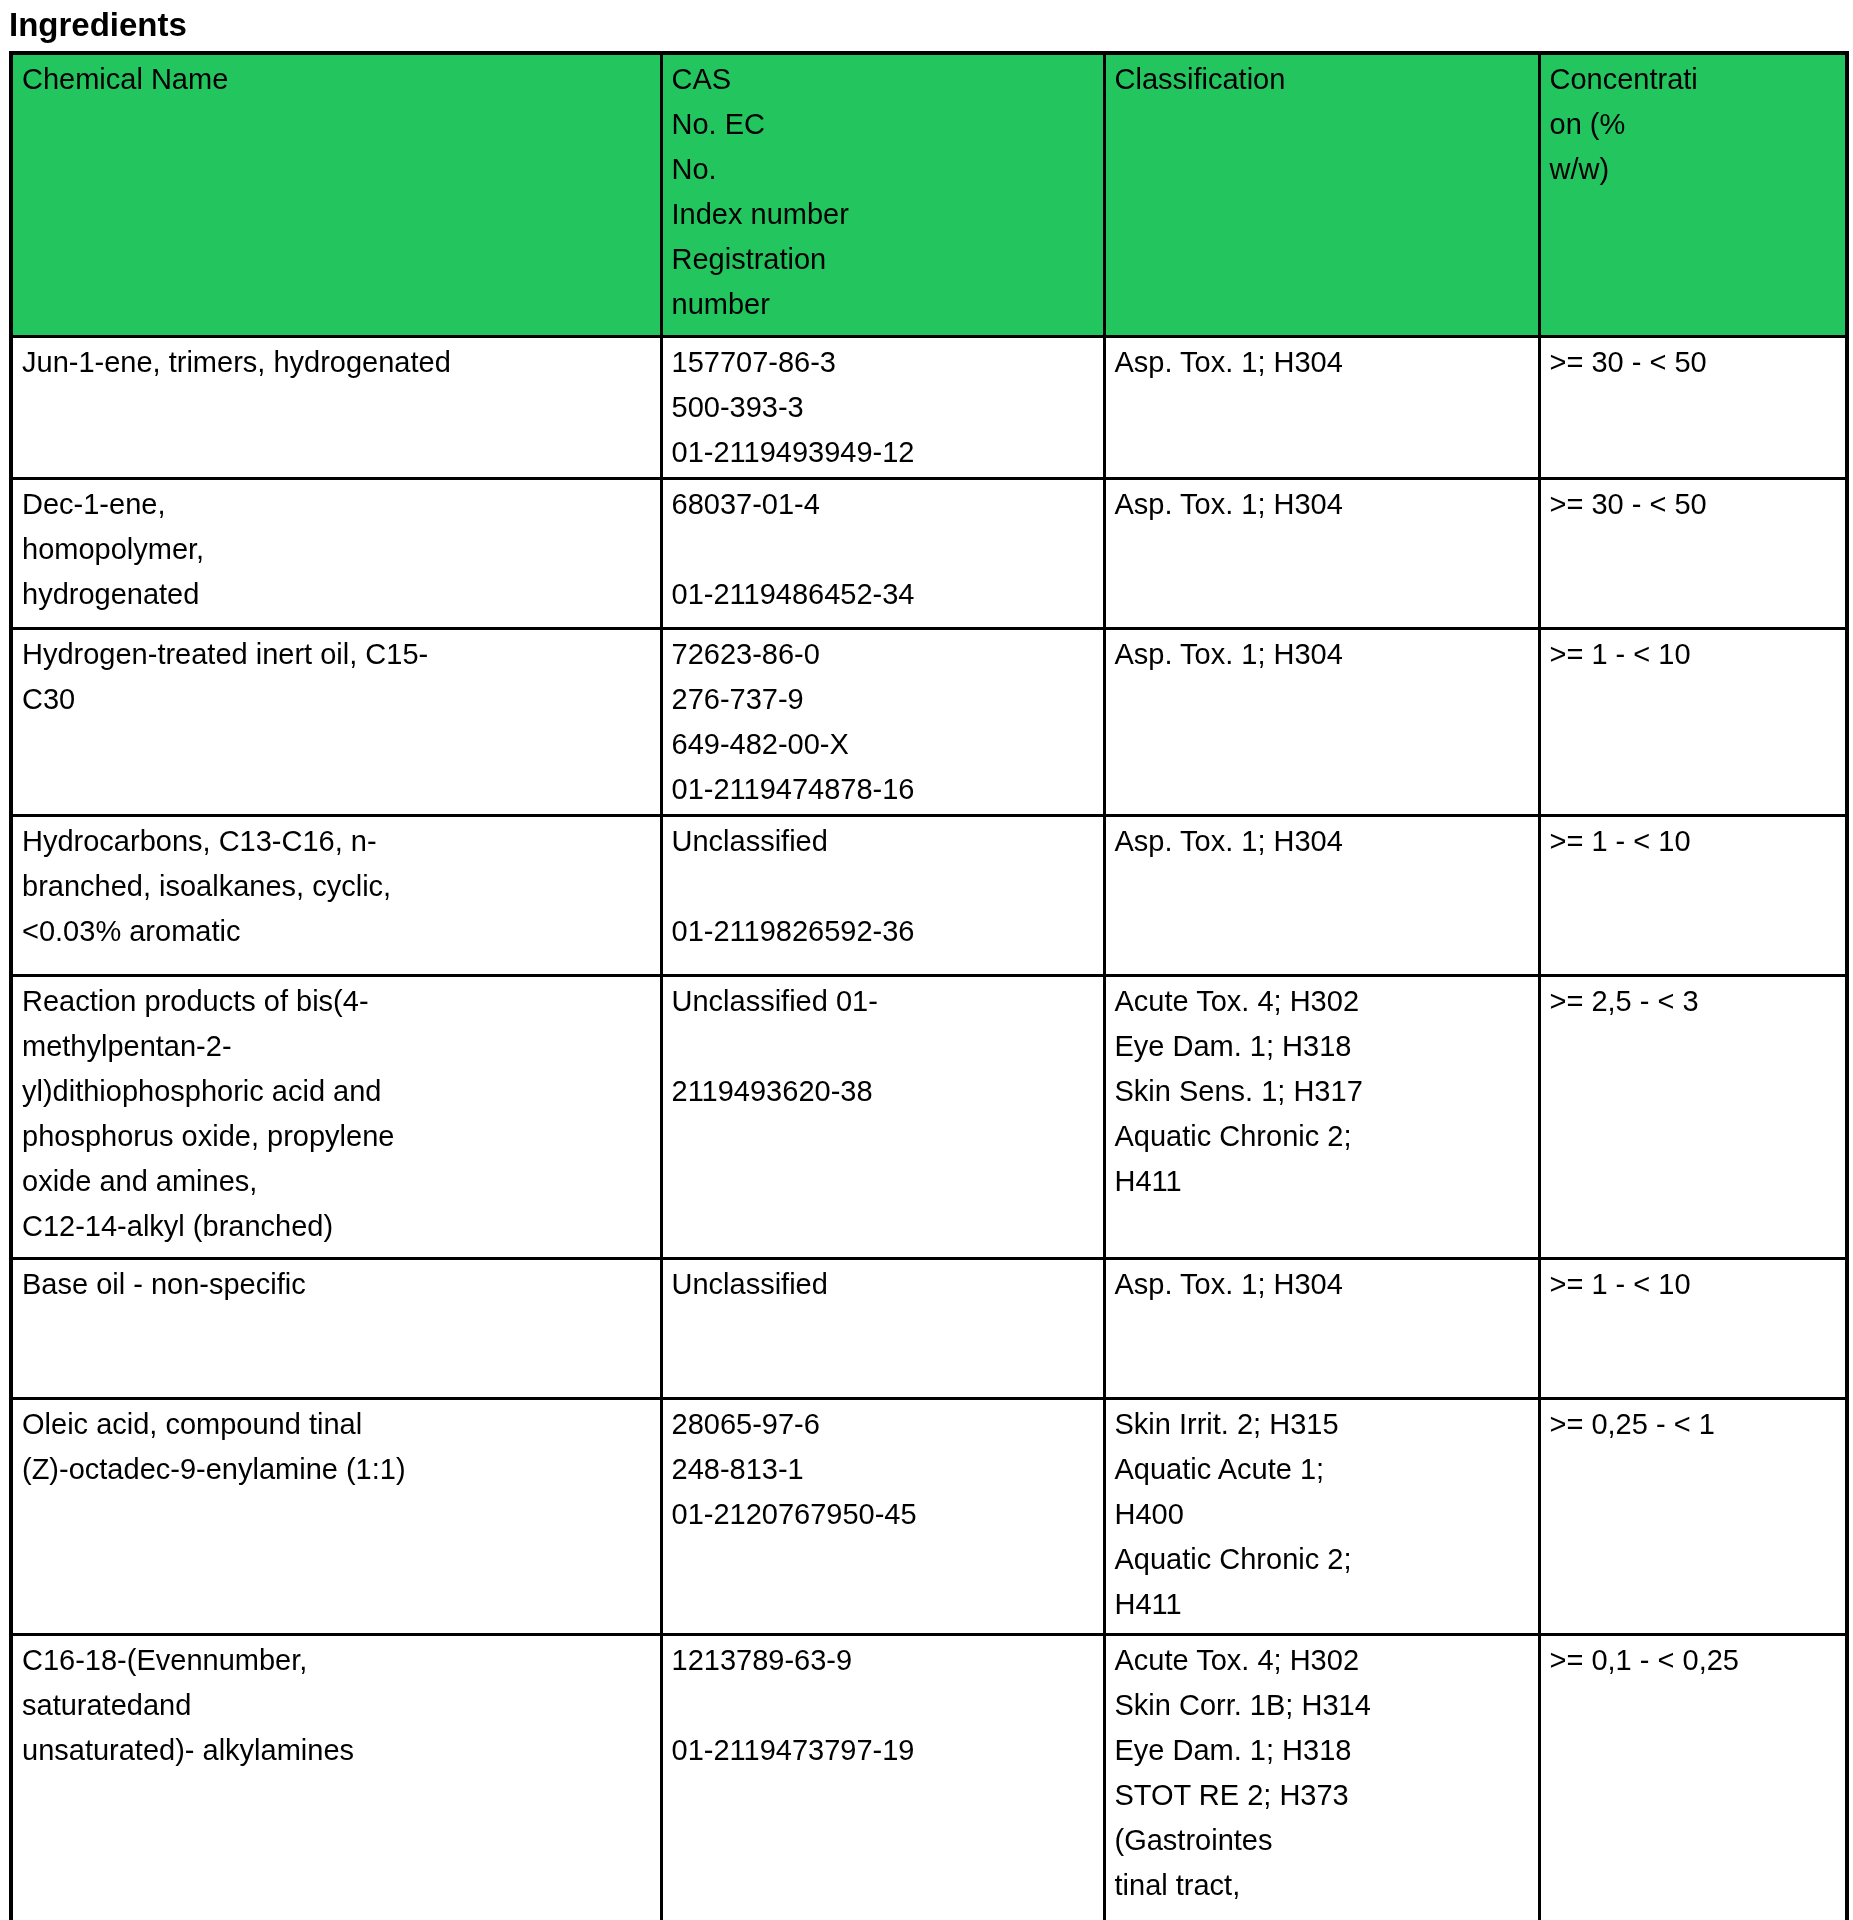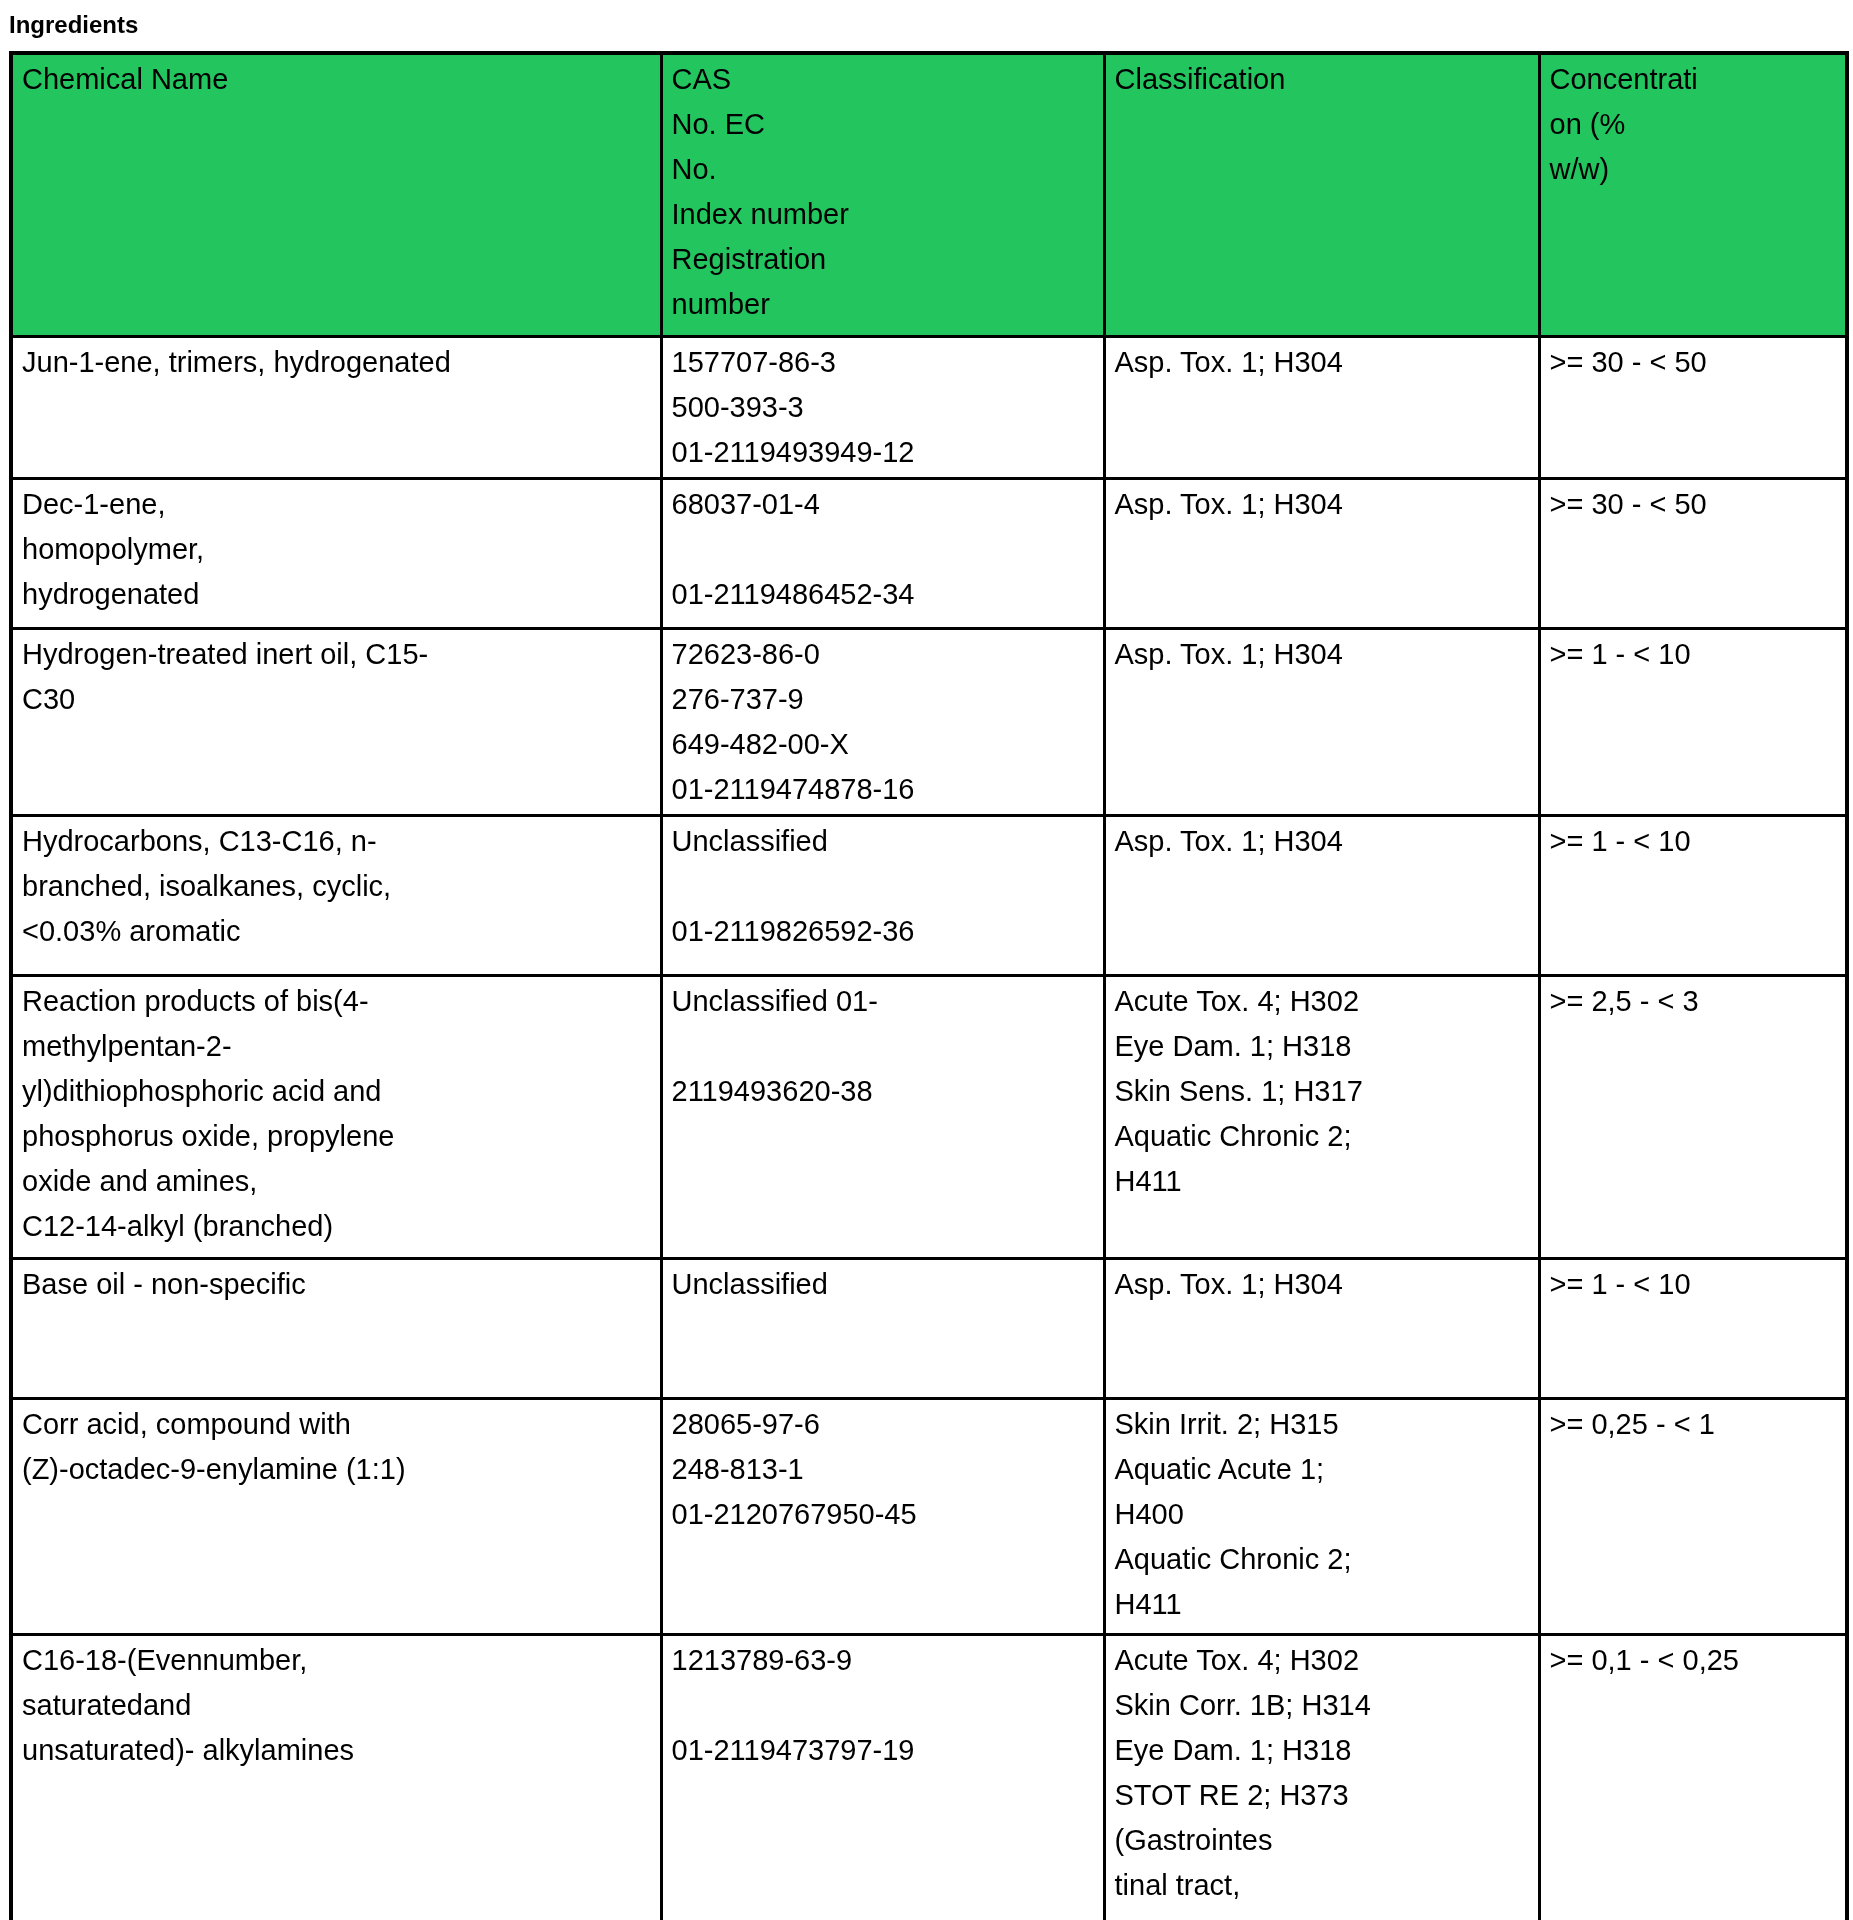--- a/index.html
+++ b/index.html
@@ -8,21 +8,21 @@
     background: #ffffff;
     color: #000000;
     font-family: "Liberation Sans", "DejaVu Sans", sans-serif;
   }
   .page {
     width: 1853px;
     box-sizing: border-box;
     padding: 4px 8px 0 9px;
   }
   .doc-title {
-    font-size: 24px;
+    font-size: 33px;
     font-weight: bold;
     line-height: 42px;
     margin: 0 0 5px 0;
   }
   table.ingredients {
     border-collapse: collapse;
     table-layout: fixed;
     width: 1836px;
     border: 4px solid #000000;
   }
@@ -130,21 +130,21 @@
 H411</td>
     <td class="conc">&gt;= 2,5 - &lt; 3</td>
   </tr>
         <tr style="height: 140px;">
     <td><div class="name-line">Base oil - non-specific</div></td>
     <td>Unclassified</td>
     <td>Asp. Tox. 1; H304</td>
     <td class="conc">&gt;= 1 - &lt; 10</td>
   </tr>
         <tr style="height: 236px;">
-    <td><div class="name-line">Corr acid, compound with</div><div class="name-line">(Z)-octadec-9-enylamine (1:1)</div></td>
+    <td><div class="name-line">Oleic acid, compound tinal</div><div class="name-line">(Z)-octadec-9-enylamine (1:1)</div></td>
     <td>28065-97-6
 248-813-1
 01-2120767950-45</td>
     <td>Skin Irrit. 2; H315
 Aquatic Acute 1;
 H400
 Aquatic Chronic 2;
 H411</td>
     <td class="conc">&gt;= 0,25 - &lt; 1</td>
   </tr>

